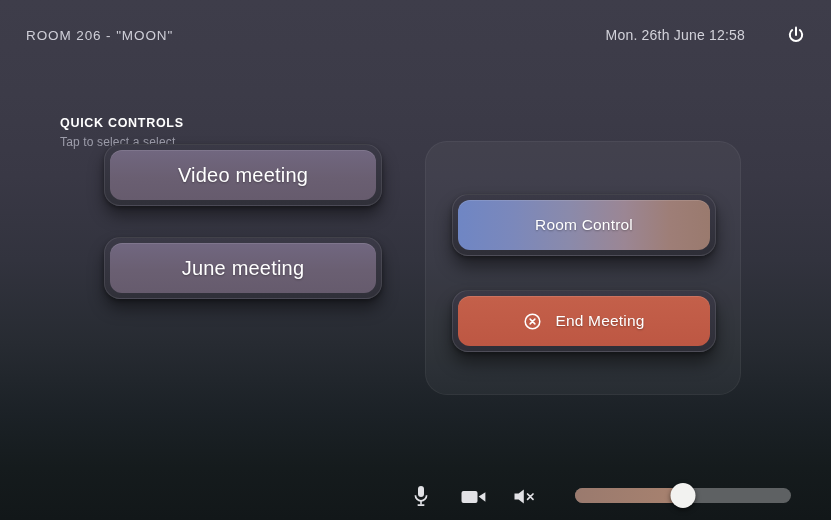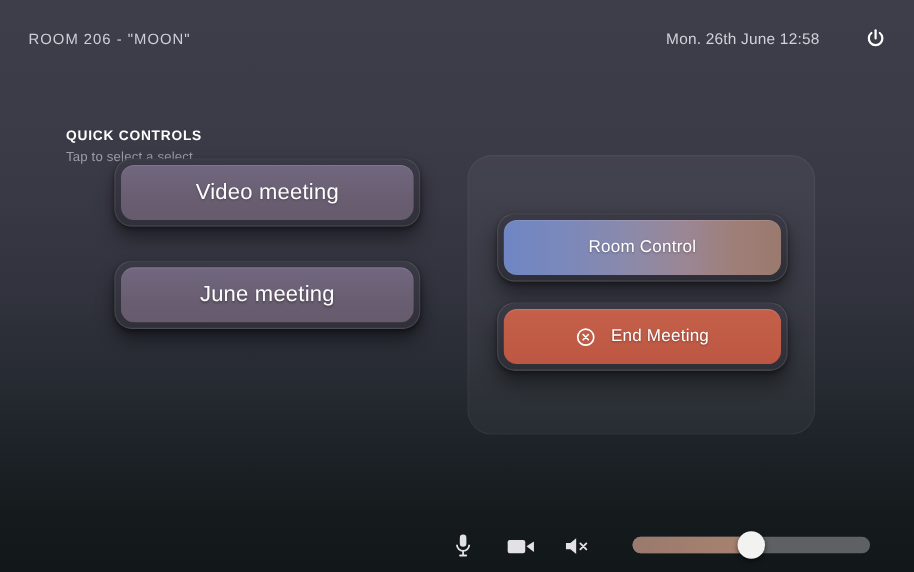--- a/index.html
+++ b/index.html
@@ -75,21 +75,21 @@
   .panel-frame {
     width:264px; height:62px;
     border-radius:16px;
     background:linear-gradient(180deg,#3a3946 0%,#2e2e37 100%);
     border:1px solid rgba(255,255,255,0.10);
     padding:5px;
     box-shadow:
       0 11px 17px rgba(0,0,0,0.45),
       0 2px 4px rgba(0,0,0,0.35);
   }
-  .panel-frame + .panel-frame { margin-top:19px; }
+  .panel-frame + .panel-frame { margin-top:34px; }
   .panel-btn {
     width:100%; height:100%; border-radius:12px;
     display:flex; align-items:center; justify-content:center;
     font-size:15.5px; color:#ffffff; letter-spacing:0.2px;
     box-shadow:inset 0 1px 0 rgba(255,255,255,0.12);
     text-shadow:0 1px 2px rgba(0,0,0,0.32);
   }
   .btn-room {
     background:linear-gradient(90deg,
       #6f86c4 0%, #7b88bb 22%, #8a8aab 44%,

